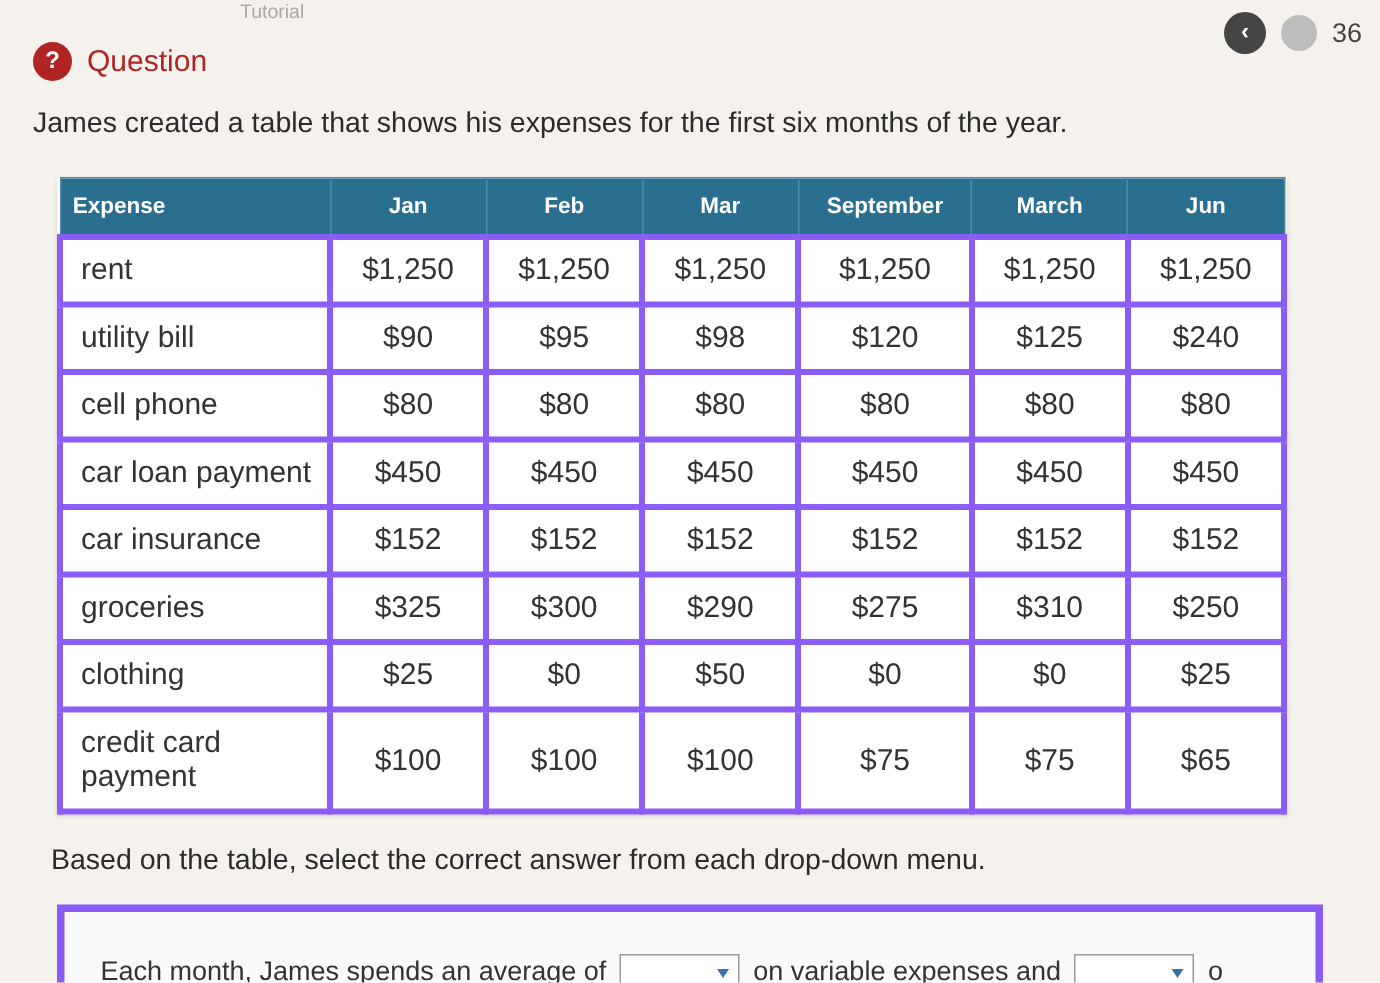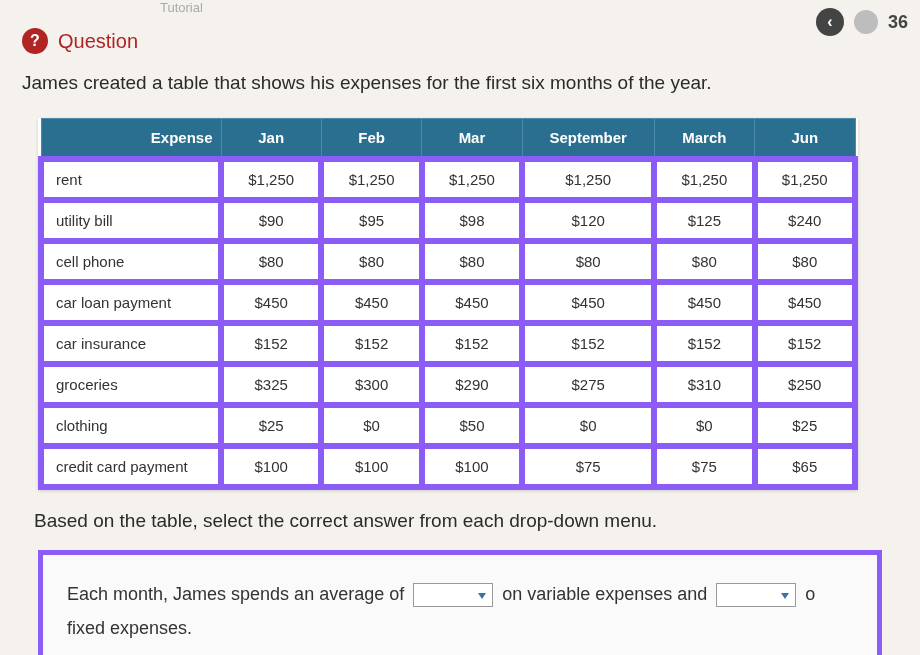--- a/index.html
+++ b/index.html
@@ -36,21 +36,20 @@
   }
   .status-dot {
     width: 24px;
     height: 24px;
     border-radius: 50%;
     background: #bdbdbd;
   }
   .count {
     font-size: 18px;
     color: #444;
-    font-weight: bold;
   }
   .page {
     padding: 28px 22px 0 22px;
   }
   .question-header {
     display: flex;
     align-items: center;
     gap: 10px;
     margin-bottom: 18px;
   }
@@ -87,26 +86,26 @@
   }
   th {
     background: #2a6f8f;
     color: #fff;
     font-weight: bold;
     padding: 10px 8px;
     text-align: center;
     font-size: 15px;
     border: 1px solid #4a8aaa;
   }
-  th:first-child { text-align: right; width: 180px; }
+  th:first-child { text-align: left; width: 180px; }
   td {
-    border: 6px solid #8b5cf6;
+    border: 4px solid #8b5cf6;
     padding: 9px 10px;
     text-align: center;
-    font-size: 15px;
+    font-size: 20px;
     color: #333;
   }
   td:first-child {
     text-align: left;
     padding-left: 12px;
     color: #333;
   }
   .instruction {
     font-size: 19px;
     color: #2b2b2b;

